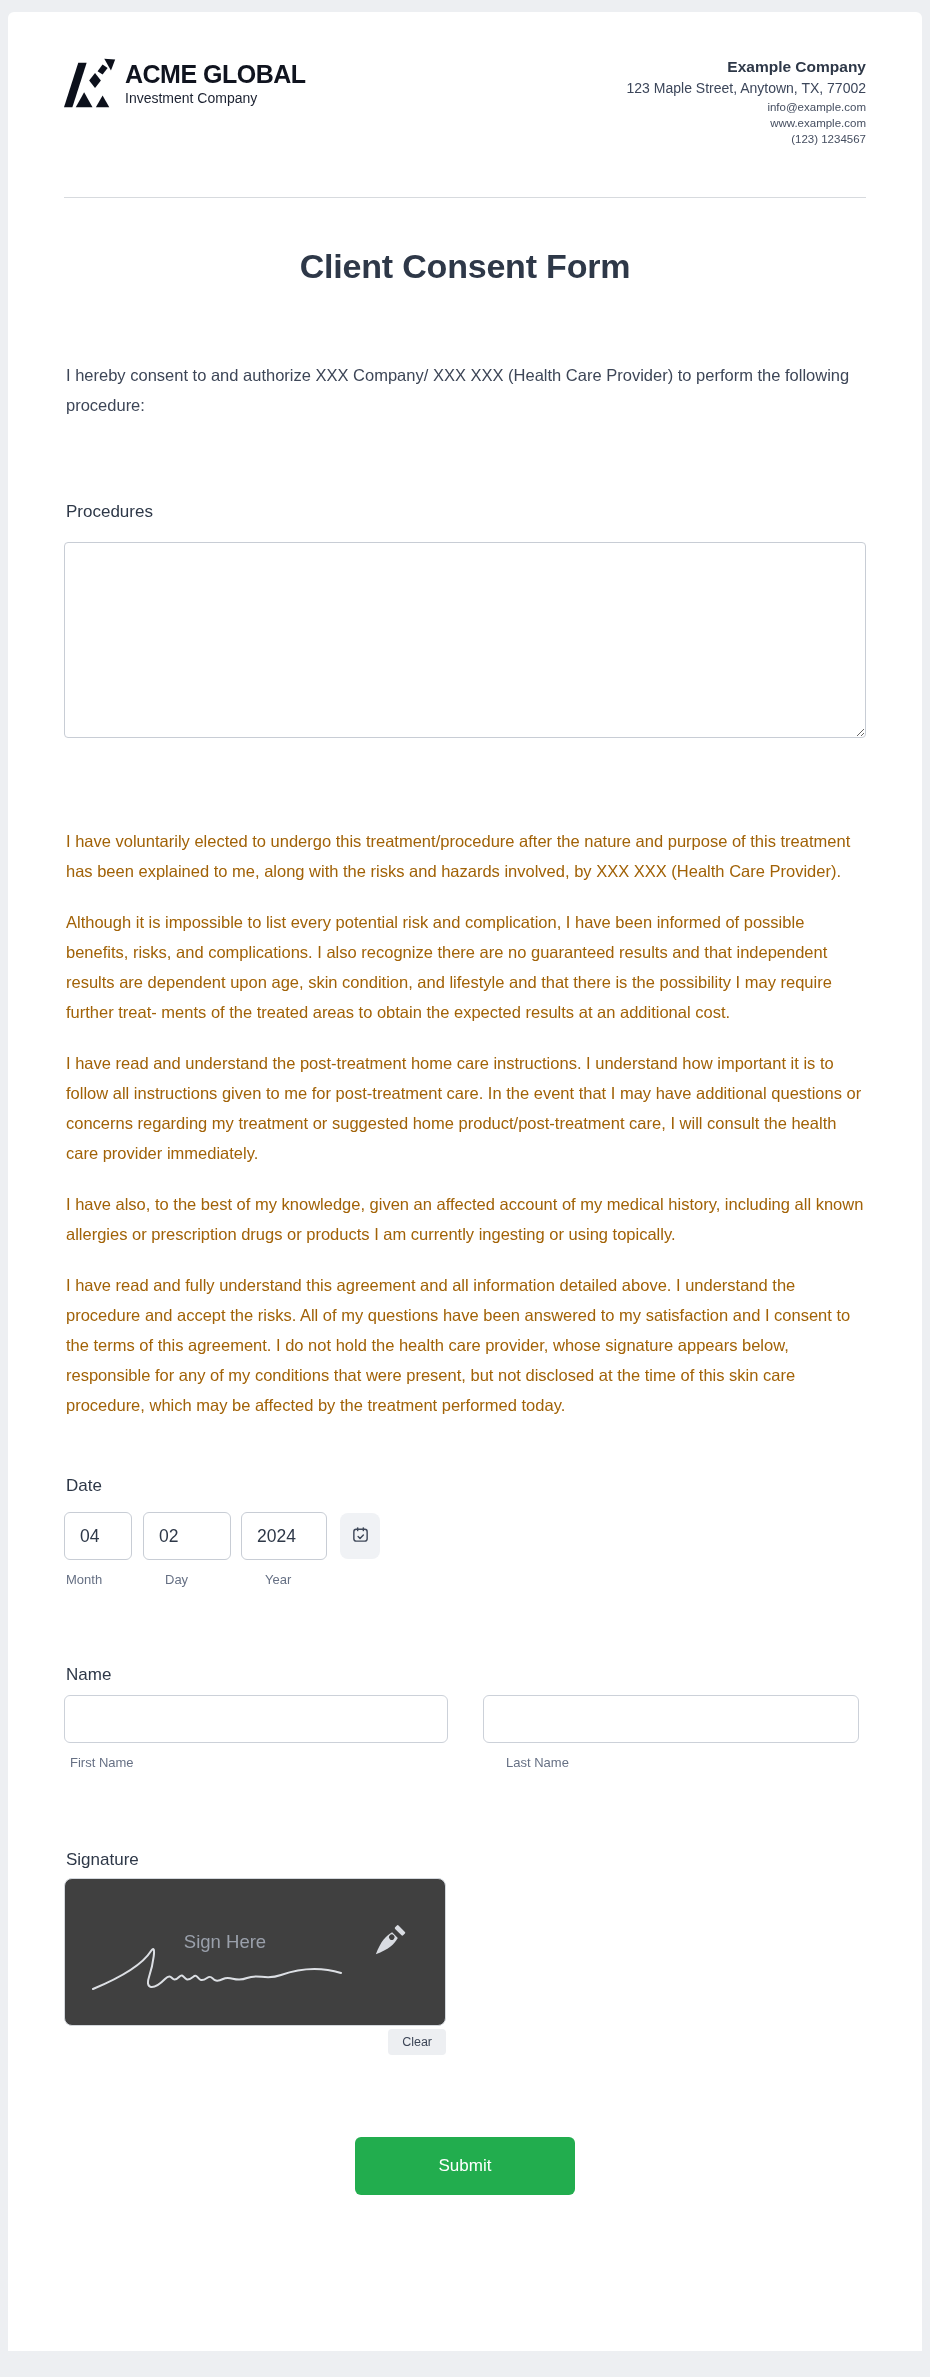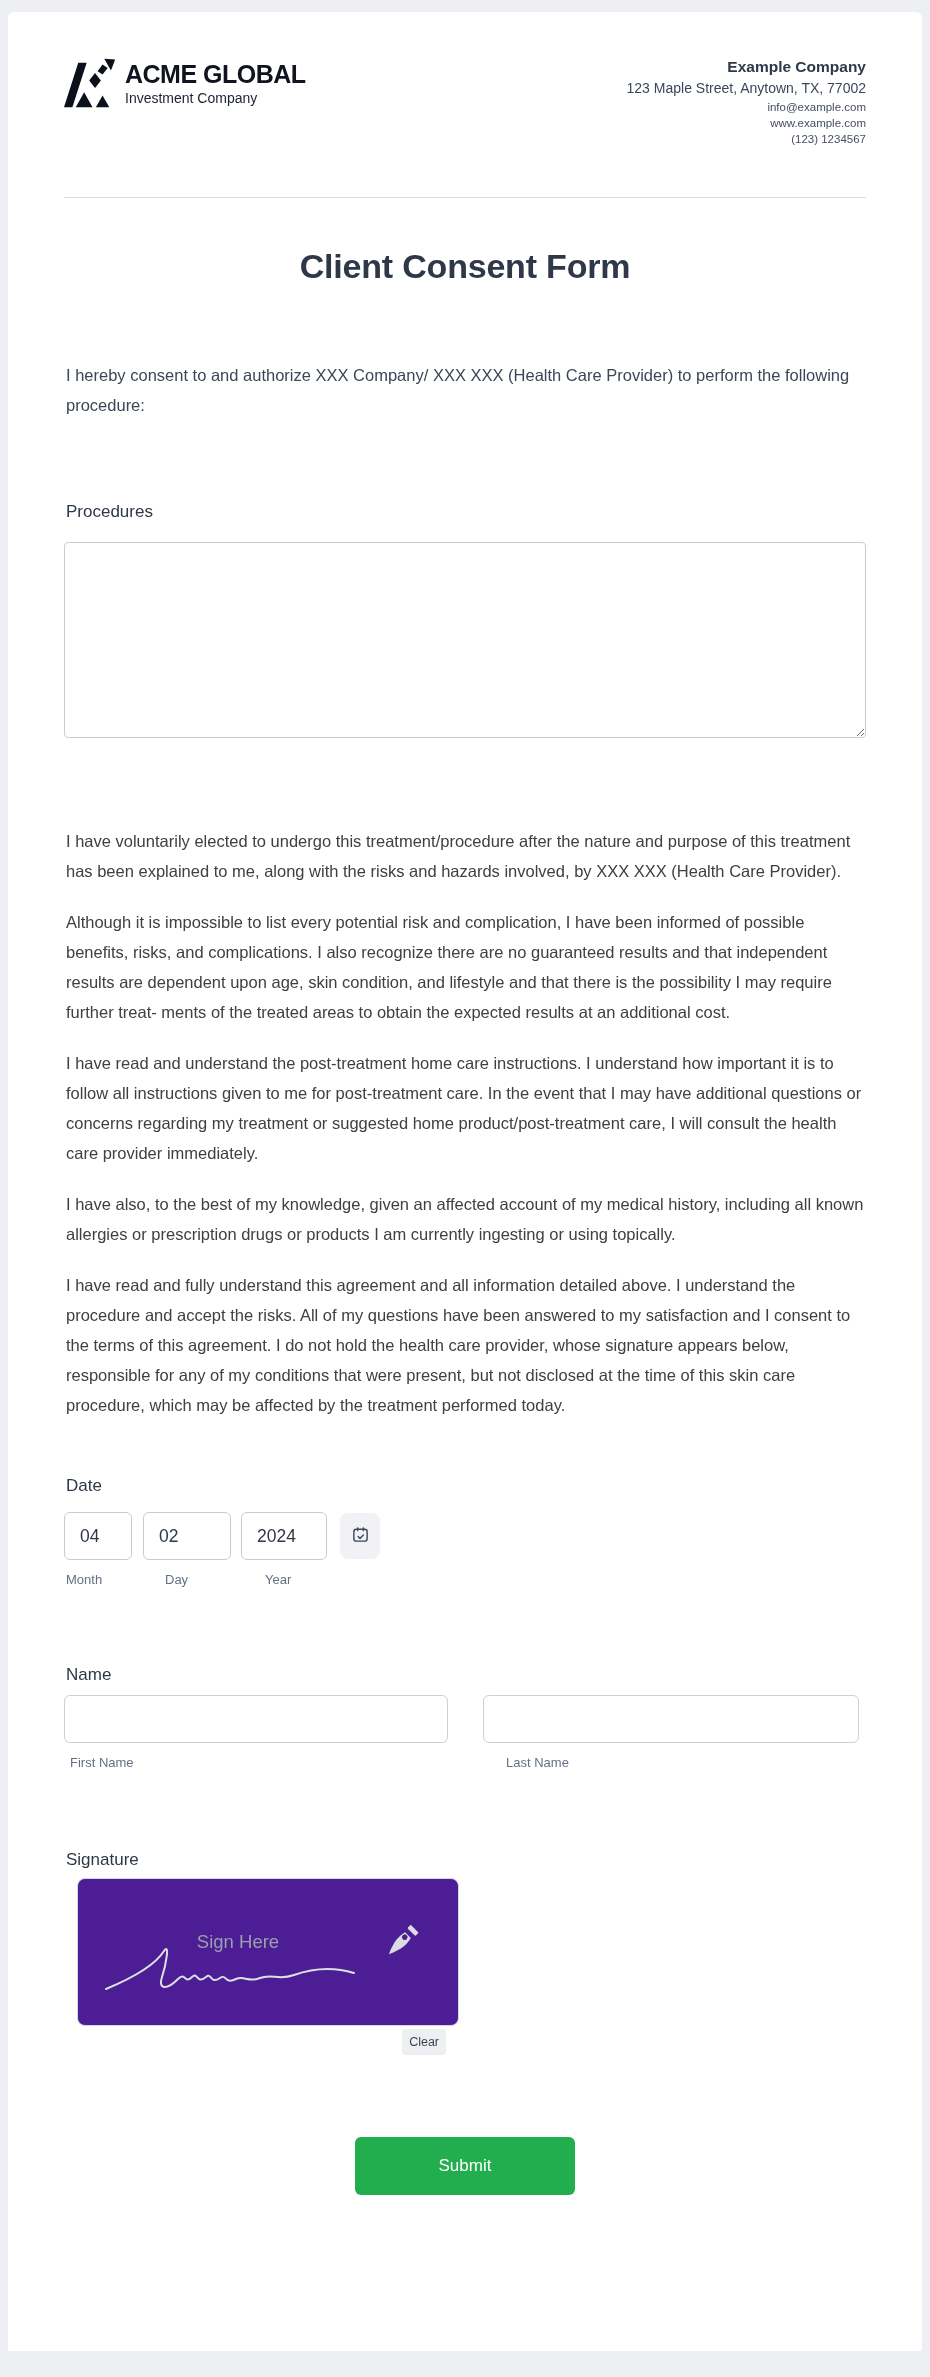--- a/index.html
+++ b/index.html
@@ -81,21 +81,21 @@
     font-size: 16px;
     padding: 10px 12px;
     color: #3d4657;
     outline: none;
     background: #fff;
   }
   .paragraphs { margin-top: 84px; padding-left: 2px; }
   .paragraphs p {
     font-size: 16.5px;
     line-height: 30px;
-    color: #404040;
+    color: #a16207;
     margin-bottom: 21px;
   }
   .paragraphs p:last-child { margin-bottom: 0; }
   
   .date-label { margin-top: 56px; }
   .date-row { margin-top: 16px; display: flex; align-items: center; }
   .date-input {
     height: 48px;
     border: 1px solid #c8cdd5;
     border-radius: 6px;
@@ -141,40 +141,39 @@
   .sub-last  { padding-left: 6px; }
   
   .signature-label { margin-top: 80px; }
   .signature-pad {
     margin-top: 8px;
     width: 382px;
     height: 148px;
     border: 1px solid #d4d8dd;
     border-radius: 8px;
     position: relative;
-    background: #4c1d95;
+    background: #404040;
     cursor: crosshair;
-    margin-left: 13px;
   }
   .sign-here {
     position: absolute;
     top: 52px; left: 0; right: 60px;
     text-align: center;
     font-size: 18.5px;
     color: #9aa0ab;
   }
   .sign-squiggle { position: absolute; left: 24px; top: 58px; }
   .pen-icon { position: absolute; right: 38px; top: 44px; }
   .clear-row { width: 382px; display: flex; justify-content: flex-end; margin-top: 3px; }
   .clear-btn {
     background: #edeff2;
     border: none;
     border-radius: 4px;
     height: 26px;
-    padding: 0 7px;
+    padding: 0 14px;
     font-size: 12.5px;
     color: #3d4657;
     font-family: "Liberation Sans", sans-serif;
     cursor: pointer;
     text-align: right;
   }
   
   .submit-row { margin-top: 82px; display: flex; justify-content: center; }
   .submit-btn {
     width: 220px; height: 58px;

